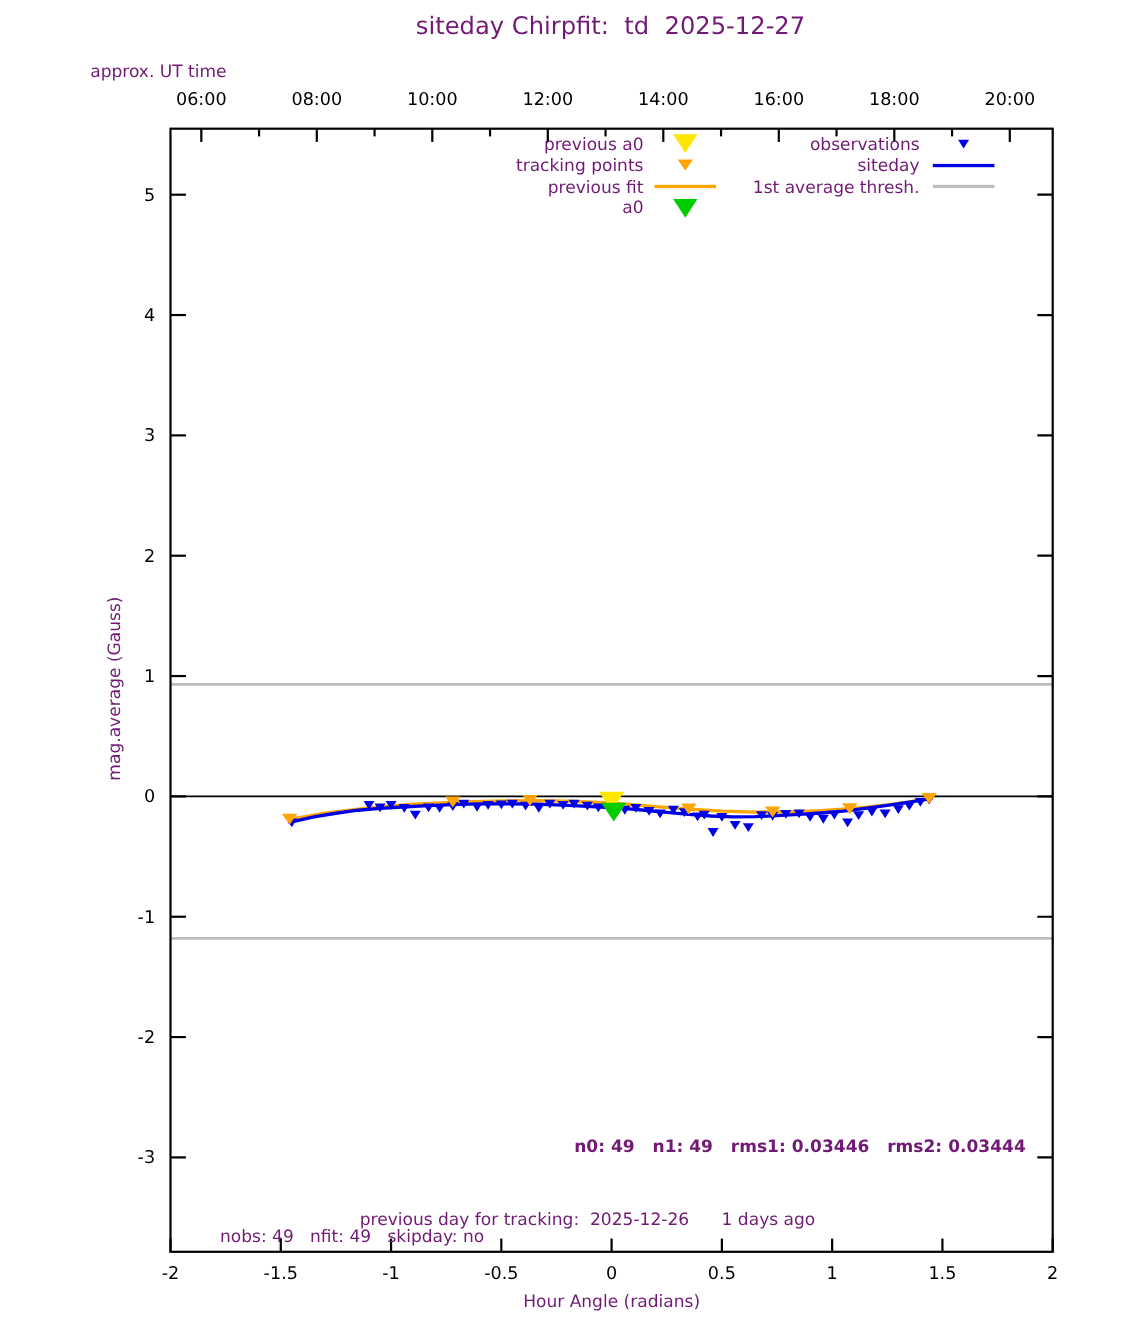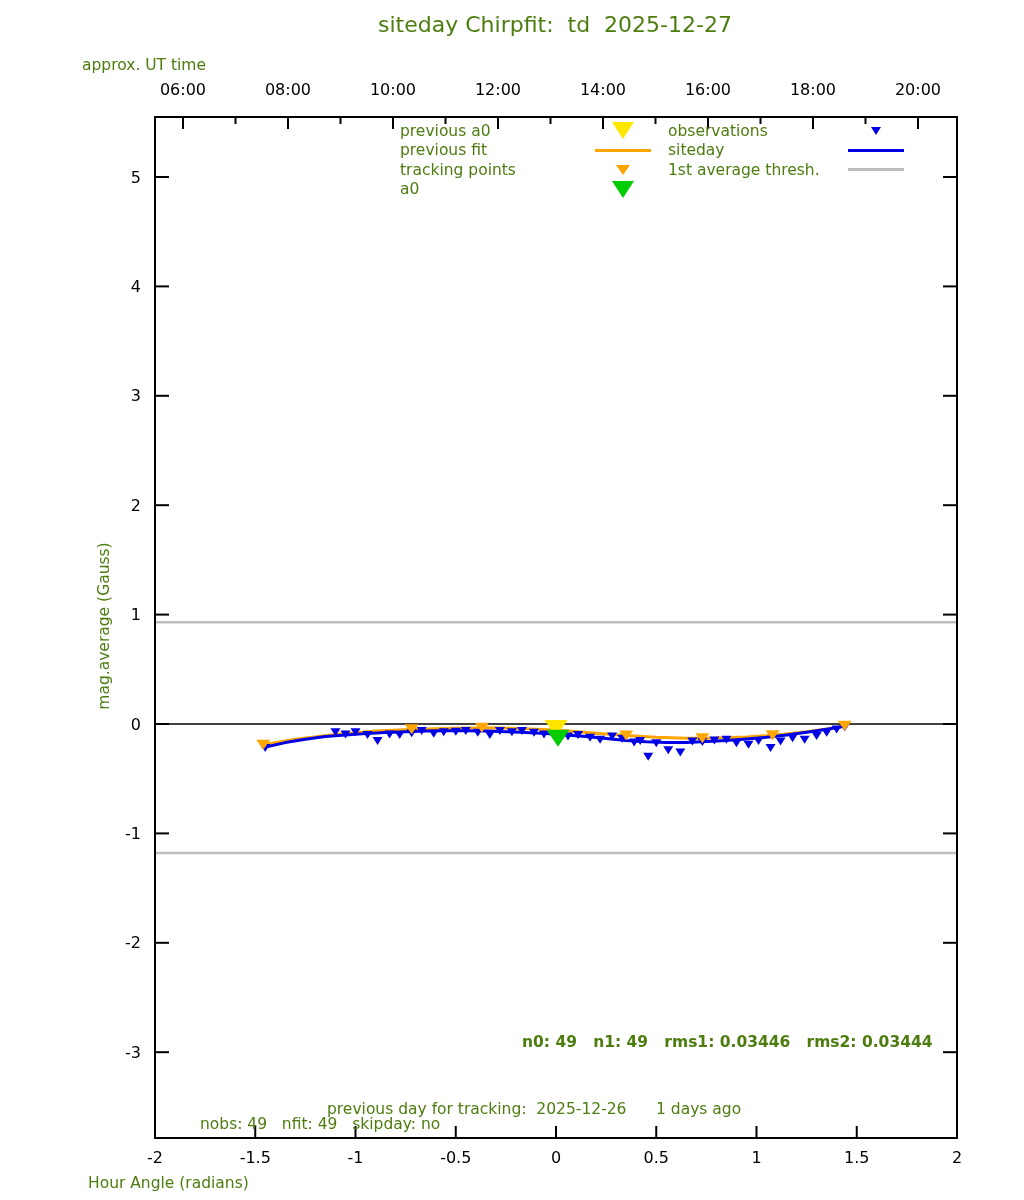--- a/index.html
+++ b/index.html
@@ -1,31 +1,31 @@
 <!DOCTYPE html>
 <html><head>
 <meta charset="utf-8">
 <style>
   html,body{margin:0;padding:0;background:#ffffff;}
   #canvas{position:relative;width:1024px;height:1200px;background:#ffffff;
-          font-family:"DejaVu Sans", sans-serif;color:#4d7c0f;overflow:hidden;}
+          font-family:"DejaVu Sans", sans-serif;color:#701a75;overflow:hidden;}
   .abs{position:absolute;}
   #title{top:12px;left:86px;right:0;text-align:center;font-size:22px;white-space:pre;}
   #ut-label{top:56px;left:82px;right:0;text-align:left;font-size:15.5px;}
-  #x-label{top:1174px;left:88px;right:0;text-align:left;font-size:15.5px;}
+  #x-label{top:1174px;left:88px;right:0;text-align:center;font-size:15.5px;}
   #y-label{left:104px;top:626px;transform:translate(-50%,-50%) rotate(-90deg);
            white-space:nowrap;font-size:15.5px;}
   #plot{position:absolute;left:0;top:0;}
   svg text{font-family:"DejaVu Sans", sans-serif;font-size:16px;fill:#000;}
   
   .legend{position:absolute;font-size:15.5px;}
   #legend-left{top:121px;left:400px;width:280px;}
   #legend-right{top:121px;left:668px;width:250px;}
   .lrow{display:flex;align-items:center;height:19.5px;}
-  .llab{flex:0 0 185px;white-space:nowrap;}
+  .llab{flex:0 0 185px;text-align:right;white-space:nowrap;}
   #legend-right .llab{flex:0 0 168px;}
   .lmark{flex:0 0 76px;display:flex;align-items:center;justify-content:center;}
   #legend-right .lmark{flex:0 0 79px;}
   .tri-lg{width:0;height:0;border-left:11px solid transparent;border-right:11px solid transparent;border-top:17px solid #000;}
   .tri-md{width:0;height:0;border-left:7px solid transparent;border-right:7px solid transparent;border-top:10px solid #000;}
   .tri-sm{width:0;height:0;border-left:5px solid transparent;border-right:5px solid transparent;border-top:8px solid #000;}
   .leg-line{width:56px;height:3px;background:#000;}
   
   .stats{position:absolute;font-size:15.5px;white-space:pre;}
   #stats1a{left:200px;top:1079px;margin-top:36px;}
@@ -178,29 +178,29 @@
     </svg>
 
   <div class="legend" id="legend-left">
     <div class="lrow">
       <span class="llab">previous a0</span>
       <span class="lmark">
           <span class="tri-lg" style="border-top-color: rgb(255, 230, 0);"></span>
         </span>
     </div>
     <div class="lrow">
+      <span class="llab">tracking points</span>
+      <span class="lmark">
+          <span class="tri-md" style="border-top-color: rgb(255, 165, 0);"></span>
+        </span>
+    </div>
+    <div class="lrow">
       <span class="llab">previous fit</span>
       <span class="lmark">
           <span class="leg-line" style="background: rgb(255, 165, 0);"></span>
-        </span>
-    </div>
-    <div class="lrow">
-      <span class="llab">tracking points</span>
-      <span class="lmark">
-          <span class="tri-md" style="border-top-color: rgb(255, 165, 0);"></span>
         </span>
     </div>
     <div class="lrow">
       <span class="llab">a0</span>
       <span class="lmark">
           <span class="tri-lg" style="border-top-color: rgb(0, 204, 0);"></span>
         </span>
     </div>
   </div>
 

